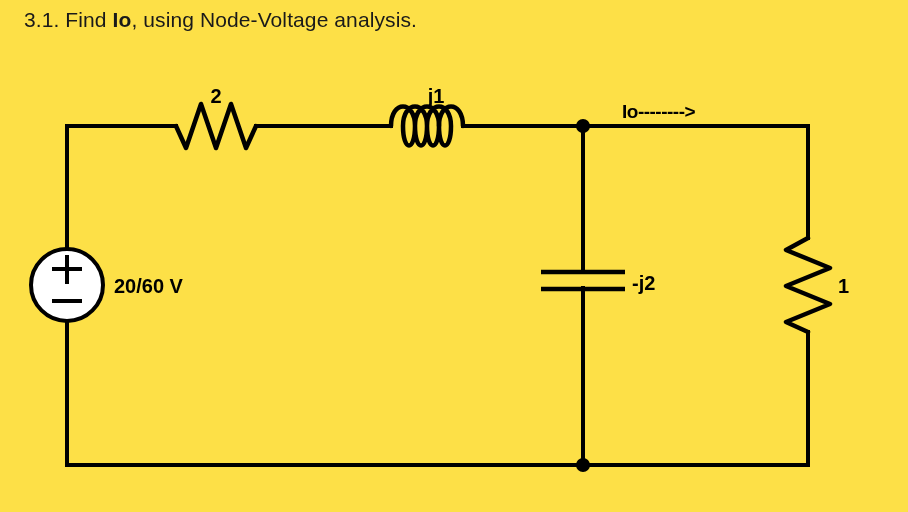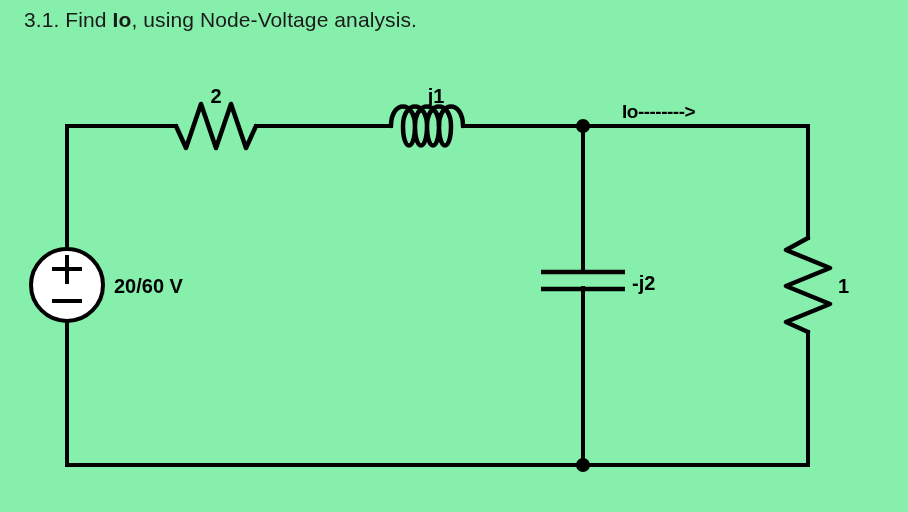--- a/index.html
+++ b/index.html
@@ -12,21 +12,21 @@
     height: 512px;
     font-family: "Liberation Sans", sans-serif;
     color: #000000;
     overflow: hidden;
     position: relative;
   }
   #page {
     position: relative;
     width: 908px;
     height: 512px;
-    background: #86efac;
+    background: #fde047;
   }
   .problem-title {
     position: absolute;
     left: 24px;
     top: 8px;
     font-size: 21px;
     font-weight: 400;
     color: #1a1a1a;
     letter-spacing: 0.1px;
     white-space: nowrap;

